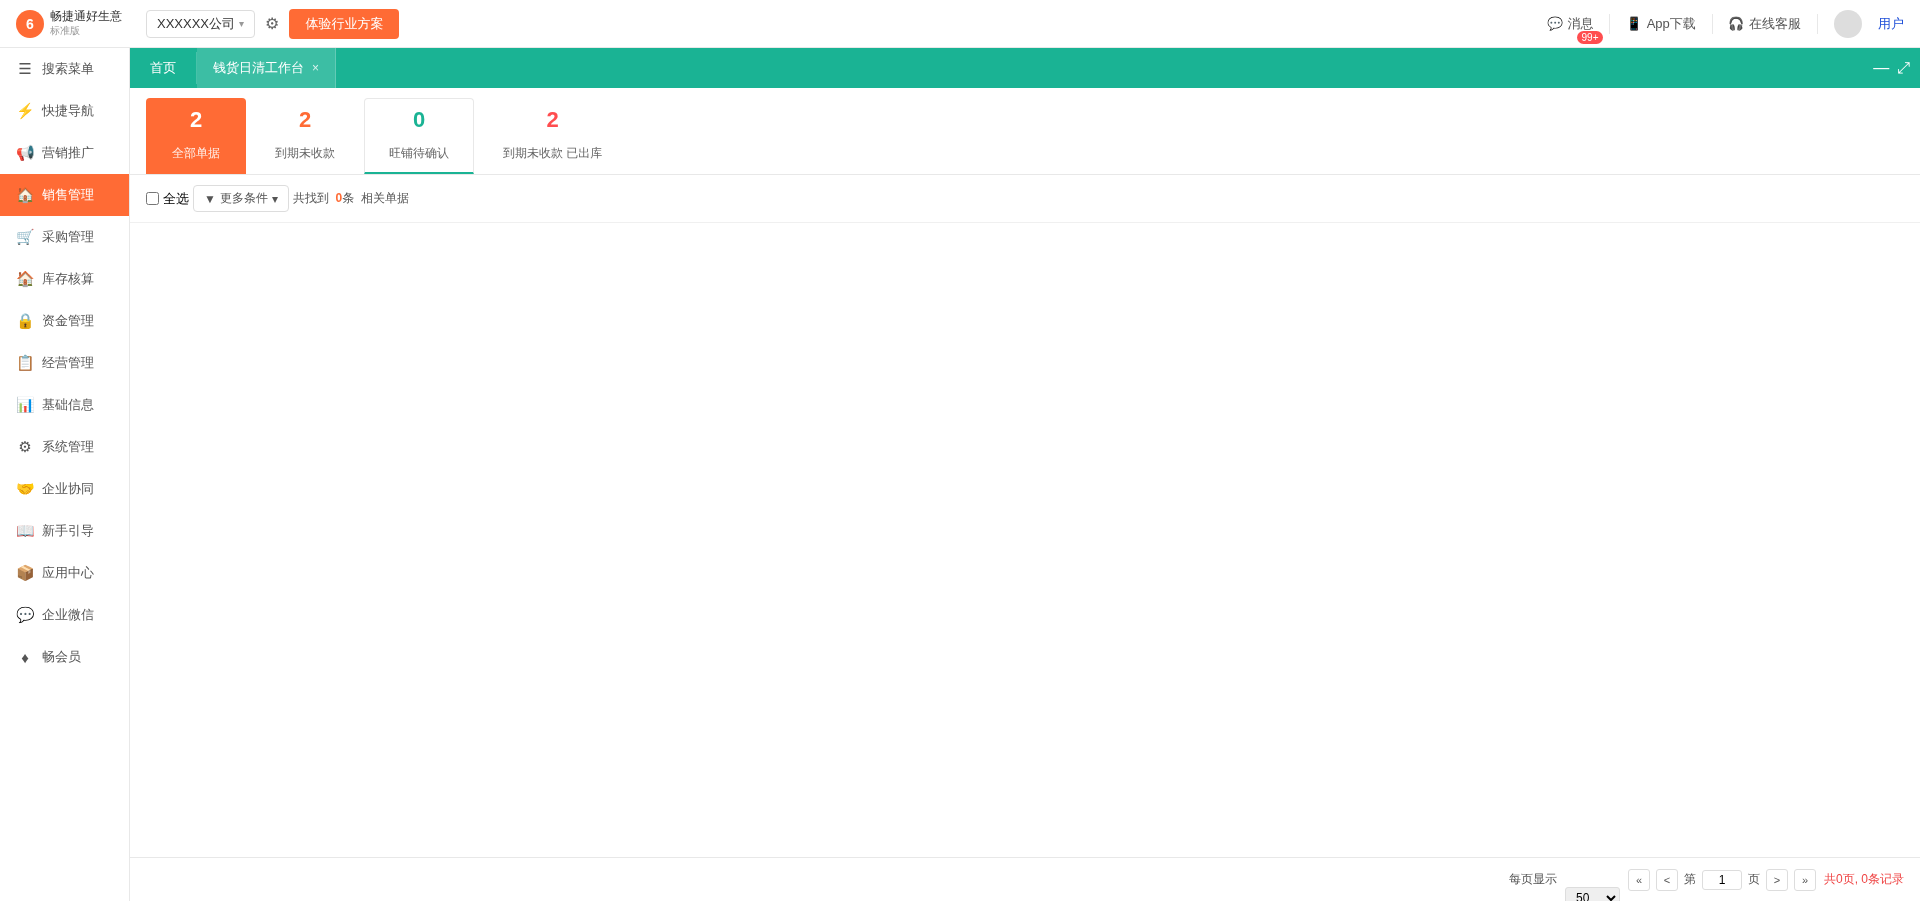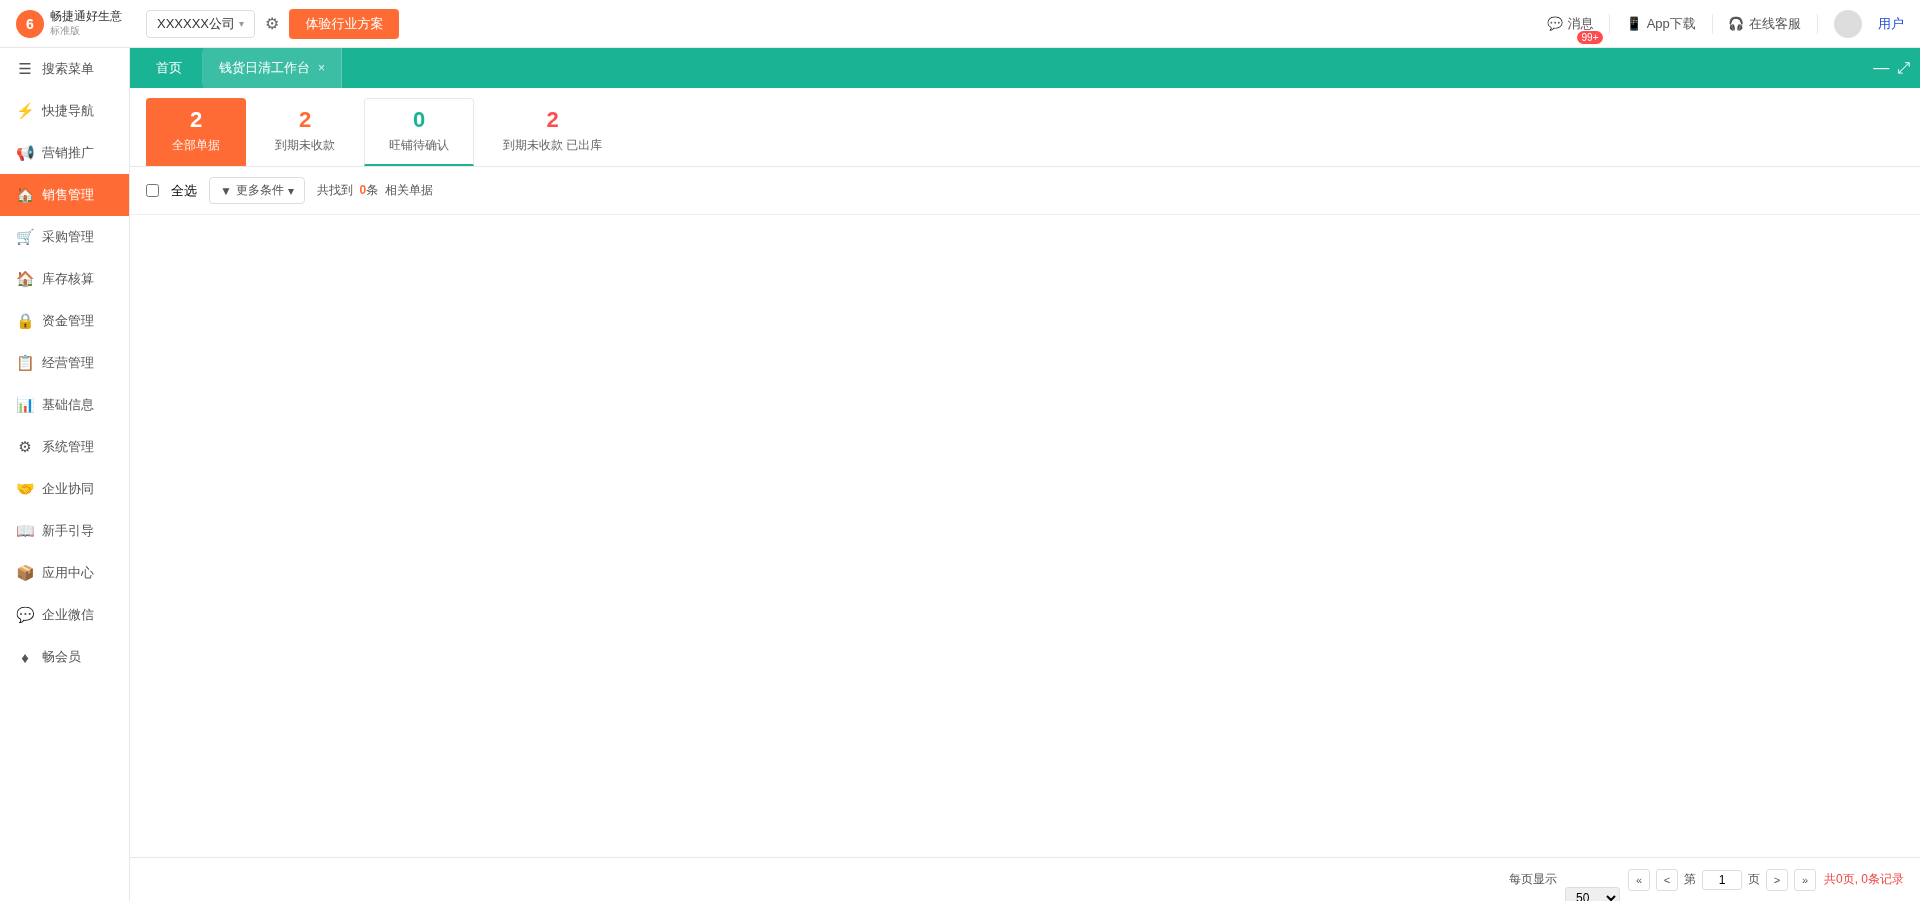--- a/index.html
+++ b/index.html
@@ -65,21 +65,20 @@
     }
     .tab-home {
       padding: 0 20px;
       height: 32px;
       display: flex;
       align-items: center;
       color: white;
       font-size: 13px;
       cursor: pointer;
       border-right: 1px solid rgba(255,255,255,0.2);
-      margin-left: 6px;
     }
     .tab-item {
       padding: 0 16px;
       height: 57px;
       display: flex;
       align-items: center;
       gap: 8px;
       color: white;
       font-size: 13px;
       cursor: pointer;
@@ -134,29 +133,29 @@
     .stat-tab.active-blue {
       background: #fff;
       border-color: #e8e8e8;
       border-bottom: 2px solid #1ab394;
     }
     .stat-number { font-size: 22px; font-weight: bold; }
     .stat-number.orange { color: #ff6b35; }
     .stat-number.blue { color: #1ab394; }
     .stat-number.red { color: #ff4d4f; }
     .stat-number.white { color: white; }
-    .stat-label { font-size: 12px; color: #666; margin-top: 4px; }
+    .stat-label { font-size: 12px; color: #666; margin-top: 12px; }
     .stat-label.white { color: rgba(255,255,255,0.9); }
 
     
     .toolbar {
       display: flex;
       align-items: center;
       padding: 10px 16px;
-      gap: 12px;
+      gap: 4px;
       border-bottom: 1px solid #f0f0f0;
       background: #fff;
     }
     .checkbox-all { cursor: pointer; }
     .filter-btn {
       display: flex; align-items: center; gap: 4px;
       border: 1px solid #ddd; padding: 4px 10px; border-radius: 4px;
       cursor: pointer; color: #555; font-size: 12px; background: #fff;
     }
     .found-text { color: #555; font-size: 12px; }

